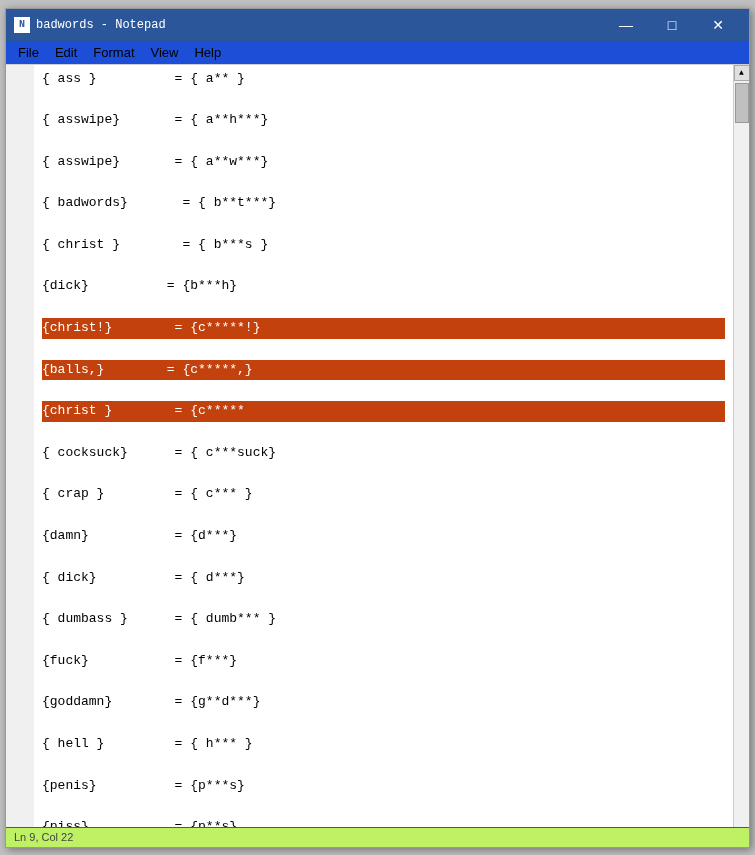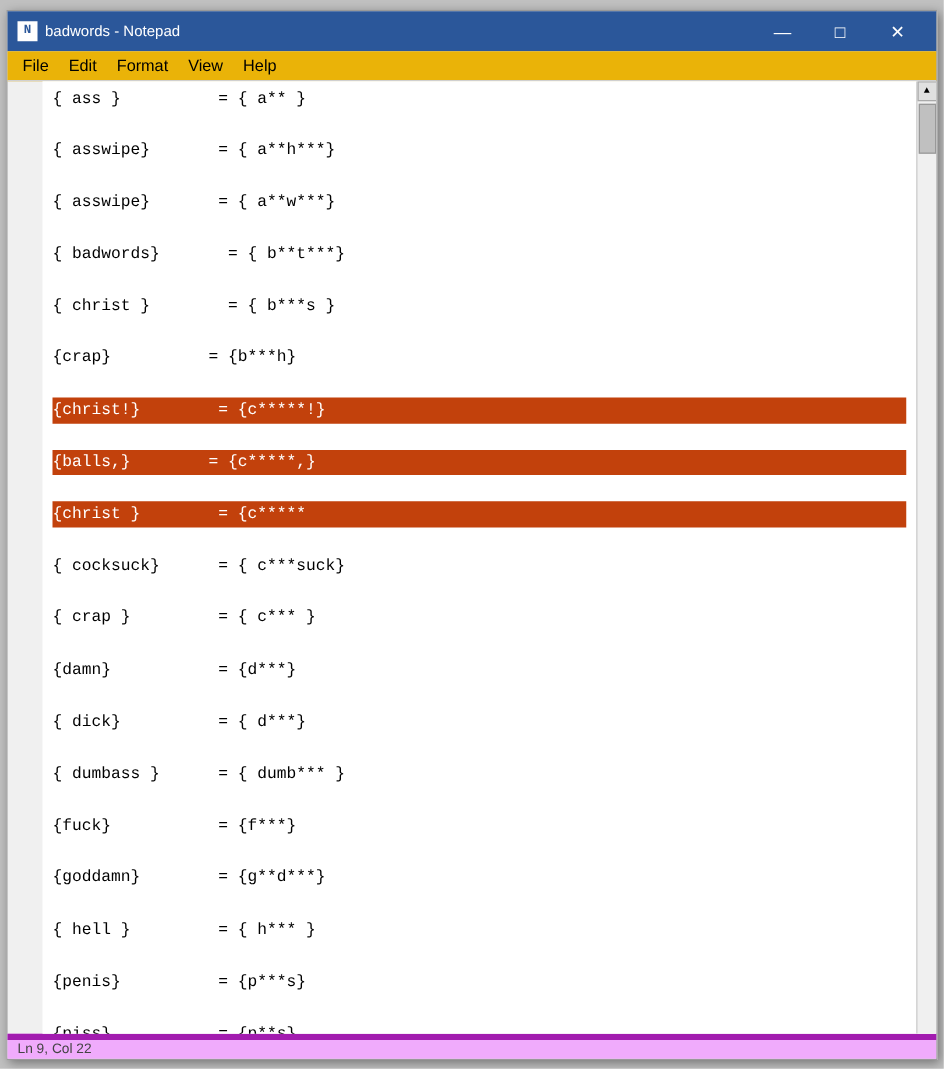--- a/index.html
+++ b/index.html
@@ -38,42 +38,42 @@
       background: #fff;
       display: flex;
       align-items: center;
       justify-content: center;
       font-size: 10px;
       color: #2b579a;
       font-weight: bold;
     }
     .title-bar-text {
       flex: 1;
-      font-family: Liberation Sans, sans-serif;
+      font-family: Liberation Mono, monospace;
       font-size: 12px;
     }
     .title-bar-buttons {
       display: flex;
       gap: 0;
     }
     .title-bar-btn {
       width: 46px;
       height: 32px;
       background: transparent;
       border: none;
       color: white;
       font-size: 14px;
       cursor: pointer;
       display: flex;
       align-items: center;
       justify-content: center;
       font-family: 'Segoe UI', Arial, sans-serif;
     }
     .menu-bar {
-      background: #eab308;
+      background: #1d4ed8;
       height: 24px;
       display: flex;
       align-items: center;
       padding: 0 4px;
       border-bottom: 1px solid #d0d0d0;
     }
     .menu-item {
       padding: 2px 8px;
       font-family: 'Segoe UI', Arial, sans-serif;
       font-size: 13px;
@@ -130,22 +130,22 @@
     .line {
       display: block;
       white-space: pre;
     }
     .line.selected {
       background: #c2410c;
       color: white;
     }
     .status-bar {
       height: 20px;
-      background: #f0abfc;
-      border-top: 5px solid #a21caf;
+      background: #bef264;
+      border-top: 1px solid #a21caf;
       display: flex;
       align-items: center;
       padding: 0 8px;
       font-family: 'Segoe UI', Arial, sans-serif;
       font-size: 11px;
       color: #444;
     }
   </style>
 </head>
 <body>
@@ -171,21 +171,21 @@
     <div class="menu-item">View</div>
     <div class="menu-item">Help</div>
   </div>
 
   <div class="editor-area">
     <div class="text-content" id="text-lines"><span class="line">{ ass }          = { a** }</span>
 <span class="line">{ asswipe}       = { a**h***}</span>
 <span class="line">{ asswipe}       = { a**w***}</span>
 <span class="line">{ badwords}       = { b**t***}</span>
 <span class="line">{ christ }        = { b***s }</span>
-<span class="line">{crap}          = {b***h}</span>
+<span class="line">{dick}          = {b***h}</span>
 <span class="line selected">{christ!}        = {c*****!}</span>
 <span class="line selected">{balls,}        = {c*****,}</span>
 <span class="line selected">{christ }        = {c*****  </span>
 <span class="line">{ cocksuck}      = { c***suck}</span>
 <span class="line">{ crap }         = { c*** }</span>
 <span class="line">{damn}           = {d***}</span>
 <span class="line">{ dick}          = { d***}</span>
 <span class="line">{ dumbass }      = { dumb*** }</span>
 <span class="line">{fuck}           = {f***}</span>
 <span class="line">{goddamn}        = {g**d***}</span>

